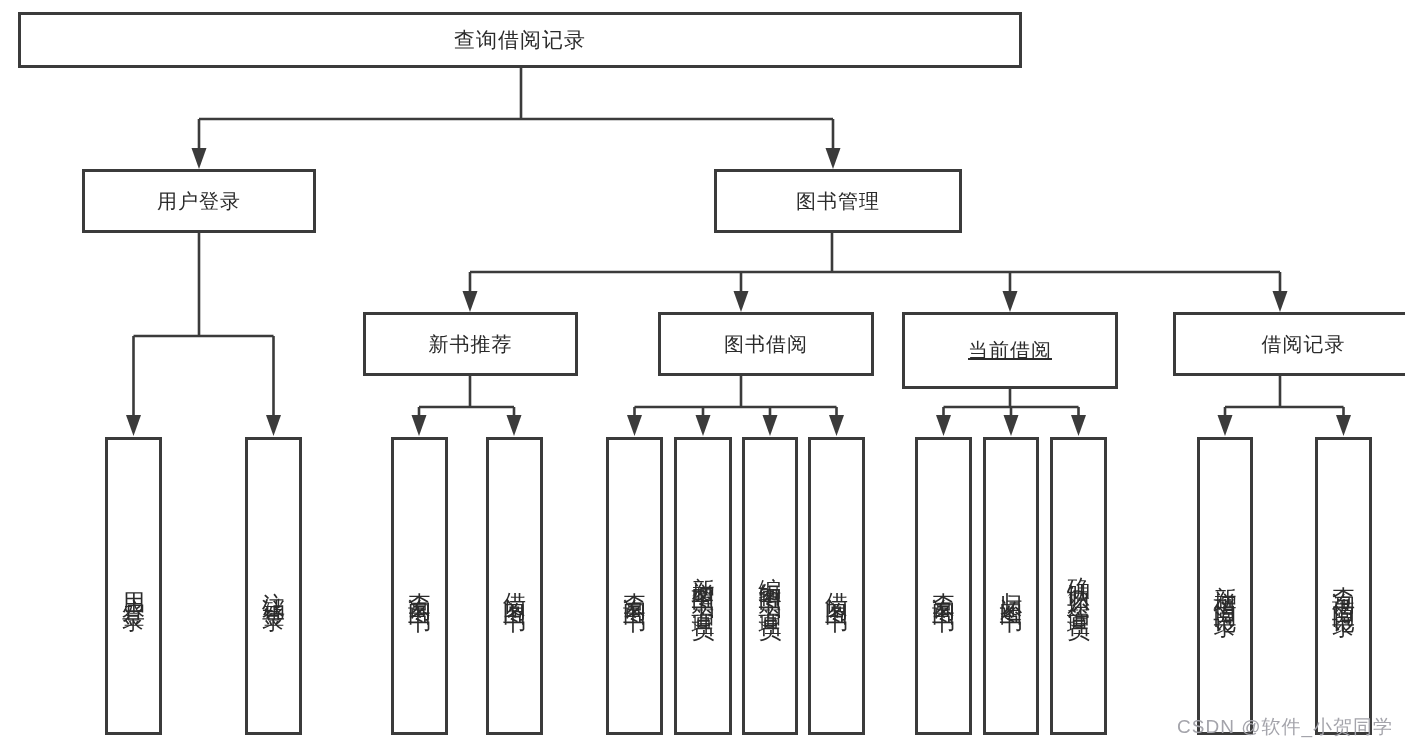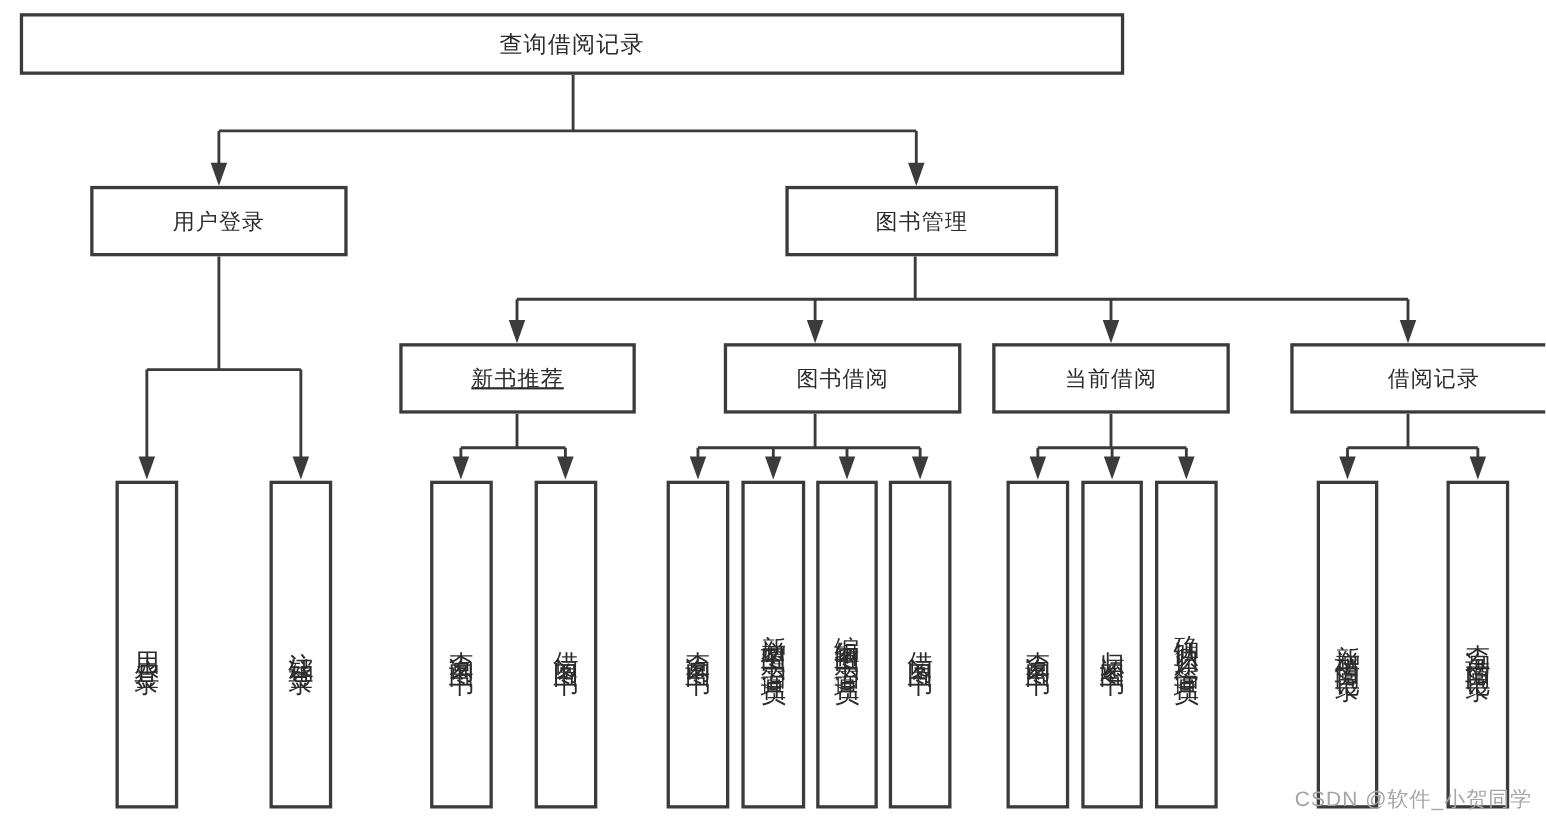--- a/index.html
+++ b/index.html
@@ -61,23 +61,23 @@
       <polygon points="1225,436 1217.5,415 1232.5,415"></polygon>
       <polygon points="1343.5,436 1336,415 1351,415"></polygon>
     </g>
   </svg>
 
   <div class="node hbox root" style="left:18px;top:12px;width:1004px;height:56px;">查询借阅记录</div>
 
   <div class="node hbox" style="left:82px;top:169px;width:234px;height:64px;">用户登录</div>
   <div class="node hbox" style="left:714px;top:169px;width:248px;height:64px;">图书管理</div>
 
-  <div class="node hbox" style="left:363px;top:312px;width:215px;height:64px;text-decoration:underline;">新书推荐</div>
+  <div class="node hbox" style="left:363px;top:312px;width:215px;height:64px;">新书推荐</div>
   <div class="node hbox" style="left:658px;top:312px;width:216px;height:64px;">图书借阅</div>
-  <div class="node hbox" style="left:902px;top:312px;width:216px;height:64px;">当前借阅</div>
+  <div class="node hbox" style="left:902px;top:312px;width:216px;height:77px;text-decoration:underline;">当前借阅</div>
   <div class="node hbox" style="left:1173px;top:312px;width:249px;height:64px;padding-left:12px;">借阅记录</div>
 
   <div class="node vbox" style="left:105px;top:437px;width:57px;height:298px;">
     <span>用户登录</span>
   </div>
   <div class="node vbox" style="left:245px;top:437px;width:57px;height:298px;">
     <span>注销登录</span>
   </div>
 
   <div class="node vbox" style="left:391px;top:437px;width:57px;height:298px;">

